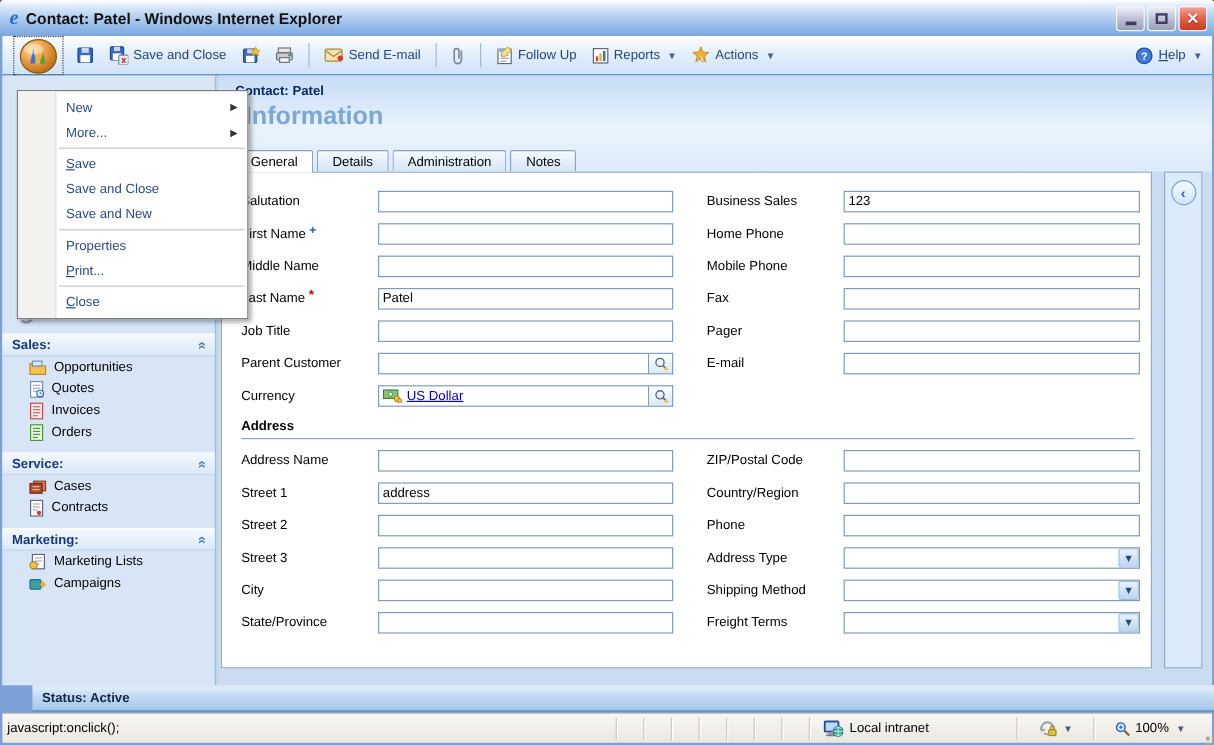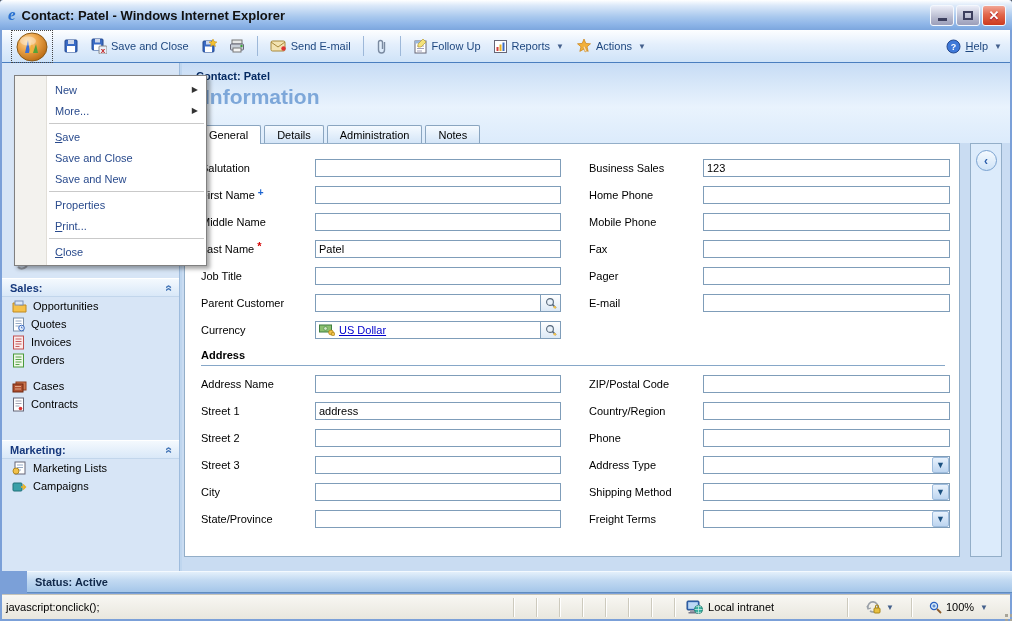--- a/index.html
+++ b/index.html
@@ -35,21 +35,21 @@
   .app{position:absolute;left:2px;top:63px;width:1008px;height:508px;background:#bfd6ef;}
 
   
   .sidebar{position:absolute;left:0;top:0;width:178px;height:508px;background:#d7e5f6;border-right:1px solid #9fbcdd;}
   .nav-section{position:absolute;left:0;width:177px;}
   .sec-sales{top:215px;} .sec-service{top:314px;} .sec-marketing{top:377px;}
   .nav-header{height:19px;display:flex;align-items:center;padding:0 6px 0 8px;
     background:linear-gradient(180deg,#f4f9fe,#d9e8f8);border-top:1px solid #ffffff;border-bottom:1px solid #c2d6ec;
     font-weight:bold;color:#16387c;cursor:pointer;}
   .nav-header .chev{margin-left:auto;color:#4878b8;font-weight:bold;display:inline-block;transform:rotate(90deg);font-size:12px;}
-  .nav-item{height:18px;display:flex;align-items:center;gap:6px;padding-left:10px;cursor:pointer;color:#000;text-align:center;}
+  .nav-item{height:18px;display:flex;align-items:center;gap:6px;padding-left:22px;cursor:pointer;color:#000;text-align:center;}
   .nav-item svg{flex:0 0 auto;}
   .obscured-ico{position:absolute;left:14px;top:194px;opacity:.8;}
 
   
   .formarea{position:absolute;left:180px;top:0;width:828px;height:508px;background:#c9dcf2;}
   .form-header{position:absolute;left:0;top:0;width:828px;height:80px;
     background:linear-gradient(180deg,#c7dcf5 0%,#e9f3fd 55%,#dcebfb 100%);}
   .ctx-title{position:absolute;left:14px;top:7px;font-weight:bold;color:#052a62;}
   .page-title{position:absolute;left:22px;top:22px;font-weight:bold;font-size:21px;color:#7da7d9;}
   .tabs{position:absolute;left:14px;top:62px;height:17px;display:flex;gap:3px;z-index:2;}
@@ -277,20 +277,24 @@
         <div class="nav-item">
           <svg width="13" height="15" viewBox="0 0 13 15">
             <rect x="1.5" y="1" width="10" height="13" fill="#eef8e8" stroke="#4a9a3a"></rect>
             <path d="M3.5 4 h6 M3.5 6.5 h6 M3.5 9 h6 M3.5 11.5 h4" stroke="#4a9a3a" stroke-width="0.9"></path>
           </svg>
           <span>Orders</span>
         </div>
       </div>
 
       <div class="nav-section sec-service">
+        <div class="nav-header">
+          <span>Service:</span>
+          <span class="chev">«</span>
+        </div>
         <div class="nav-item">
           <svg width="15" height="13" viewBox="0 0 15 13">
             <rect x="4" y="2" width="10" height="8" fill="#d07850" stroke="#904020"></rect>
             <rect x="1" y="4" width="10" height="8" fill="#b05030" stroke="#702810"></rect>
             <path d="M3 6.5 h6 M3 9 h6" stroke="#e8b090" stroke-width="0.9"></path>
           </svg>
           <span>Cases</span>
         </div>
         <div class="nav-item">
           <svg width="13" height="15" viewBox="0 0 13 15">

